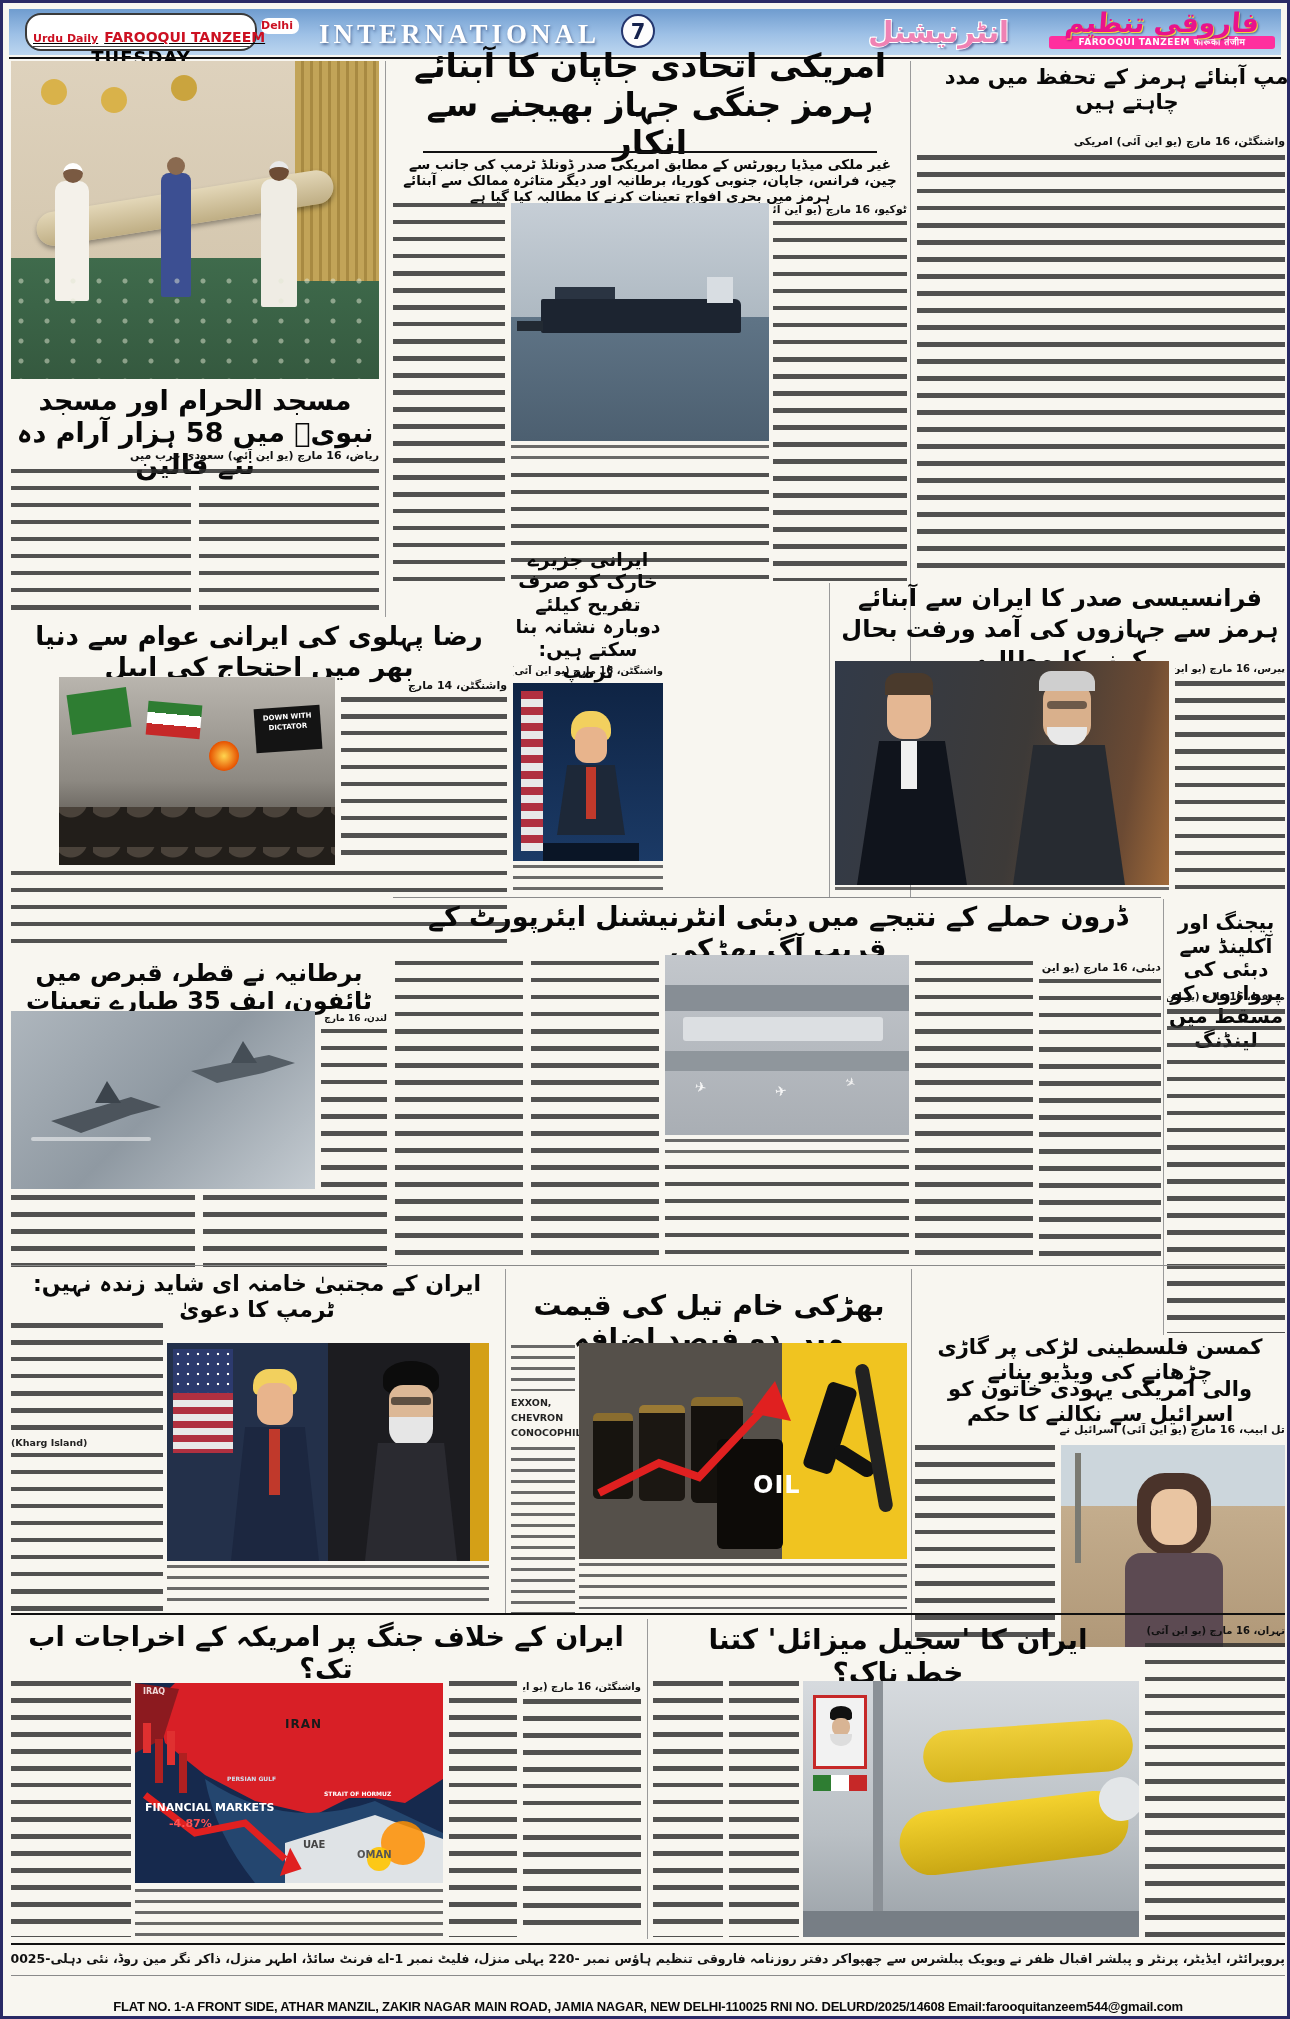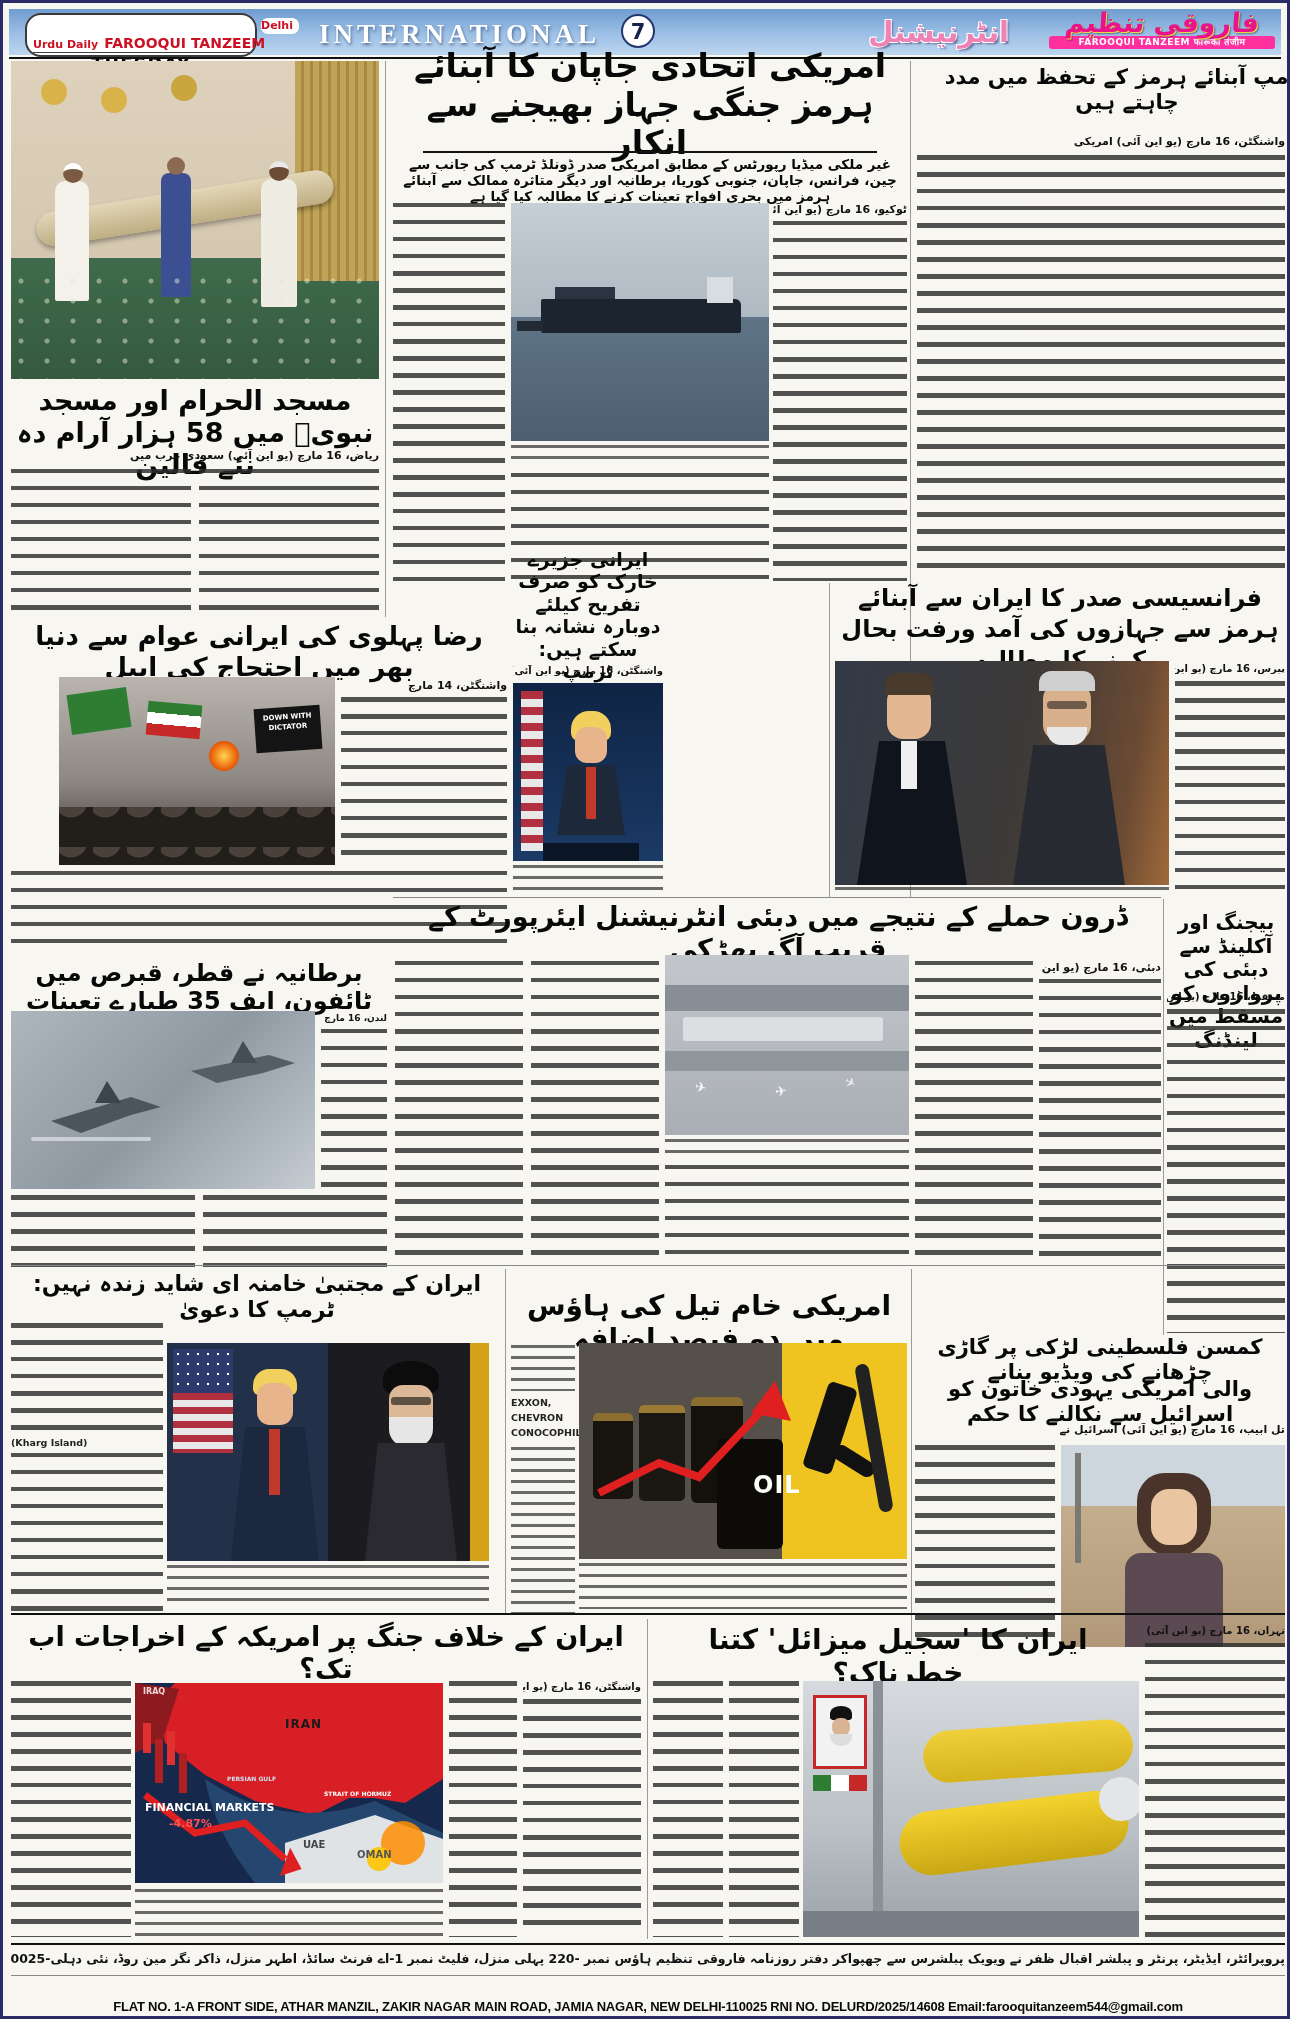--- a/index.html
+++ b/index.html
@@ -1,21 +1,21 @@
 <!DOCTYPE html>
 <html lang="ur"><head>
 <meta charset="utf-8">
 <style>
   html,body{margin:0;padding:0;background:#cfcfcf;font-family:"DejaVu Sans",sans-serif;}
   #page{position:relative;width:1290px;height:2019px;background:#f8f6f0;margin:0 auto;
         border:3px solid #2a2a66;box-sizing:border-box;overflow:hidden;}
   .abs{position:absolute;box-sizing:border-box;}
   
   .hdr{background:linear-gradient(180deg,#6f9ccf 0%,#9dc0e6 55%,#bcd6ef 100%);}
-  .datebox{background:#fff;border:2px solid #3a3a3a;border-radius:16px;text-align:center;padding:20px 6px;}
+  .datebox{background:#fff;border:2px solid #3a3a3a;border-radius:16px;text-align:center;padding:14px 6px;text-decoration:underline;}
   .datebox .r1{font-size:14px;font-weight:bold;color:#cc1122;white-space:nowrap;border-bottom:1.5px solid #444;padding-bottom:1px;}
   .datebox .r1 .sm{font-size:11px;margin-right:6px;}
   .datebox .r2{font-size:18px;font-weight:bold;color:#000;letter-spacing:1px;}
   .delhitab{background:#fff;border-radius:7px;color:#cc1122;font-weight:bold;font-size:11px;line-height:16px;}
   .intl{font-family:"Liberation Serif","DejaVu Serif",serif;color:#fff;font-size:27px;font-weight:bold;
         letter-spacing:4px;text-shadow:1px 2px 3px rgba(20,40,90,.55);}
   .pgcircle{width:34px;height:34px;border-radius:50%;background:#fdfdfd;border:2px solid #24366e;
         color:#15224d;font-size:21px;font-weight:bold;text-align:center;line-height:32px;}
   .secur{direction:rtl;color:#ef82b4;font-size:29px;font-weight:bold;
         text-shadow:-1px -1px 0 #fff,1px -1px 0 #fff,-1px 1px 0 #fff,2px 2px 2px rgba(60,60,120,.6);}
@@ -197,21 +197,21 @@
     <div style="left:102px;top:86px;width:11px;height:66px;background:#c0392b;"></div>
     <div style="left:216px;top:18px;width:56px;height:34px;background:#0c0c0c;border-radius:50% 50% 30% 30%;"></div>
     <div style="left:222px;top:42px;width:44px;height:44px;background:#dcb896;border-radius:14px;"></div>
     <div style="left:224px;top:54px;width:40px;height:8px;background:rgba(10,10,10,.6);border-radius:3px;"></div>
     <div style="left:222px;top:74px;width:44px;height:30px;background:#e6e6e6;border-radius:0 0 18px 18px;"></div>
     <div style="left:198px;top:100px;width:92px;height:118px;background:#2a2a30;clip-path:polygon(14% 0,86% 0,100% 100%,0 100%);"></div>
   </div>
   <div class="abs sim fine" style="left:164px;top:1562px;width:322px;height:44px;"></div>
   <div class="abs vline" style="left:502px;top:1266px;height:344px;"></div>
 
-  <div class="abs hl" style="left:508px;top:1286px;width:396px;font-size:28px;">امریکی خام تیل کی ہاؤس میں دو فیصد اضافہ</div>
+  <div class="abs hl" style="left:508px;top:1286px;width:396px;font-size:28px;">بھڑکی خام تیل کی قیمت میں دو فیصد اضافہ</div>
   <div class="abs sim fine" style="left:508px;top:1342px;width:64px;height:46px;"></div>
   <div class="abs eng" style="left:508px;top:1392px;width:64px;">EXXON, CHEVRON CONOCOPHILLIPS)</div>
   <div class="abs sim fine" style="left:508px;top:1444px;width:64px;height:166px;"></div>
   <div class="abs ph" style="left:576px;top:1340px;width:328px;height:216px;background:linear-gradient(90deg,#55504a 0 62%,#f0c420 62%);">
     <div style="left:14px;top:70px;width:40px;height:86px;background:#17140f;border-radius:5px;border-top:8px solid #8a6d2f;"></div>
     <div style="left:60px;top:62px;width:46px;height:96px;background:#1b1712;border-radius:5px;border-top:8px solid #9a7a35;"></div>
     <div style="left:112px;top:54px;width:52px;height:106px;background:#14110d;border-radius:6px;border-top:9px solid #8a6d2f;"></div>
     <div style="left:138px;top:96px;width:66px;height:110px;background:#0d0b08;border-radius:6px;"></div>
     <div class="lbl" style="left:146px;top:128px;font-size:24px;letter-spacing:1px;margin-left:28px;">OIL</div>
     <svg width="328" height="216" style="left:0;top:0;">

